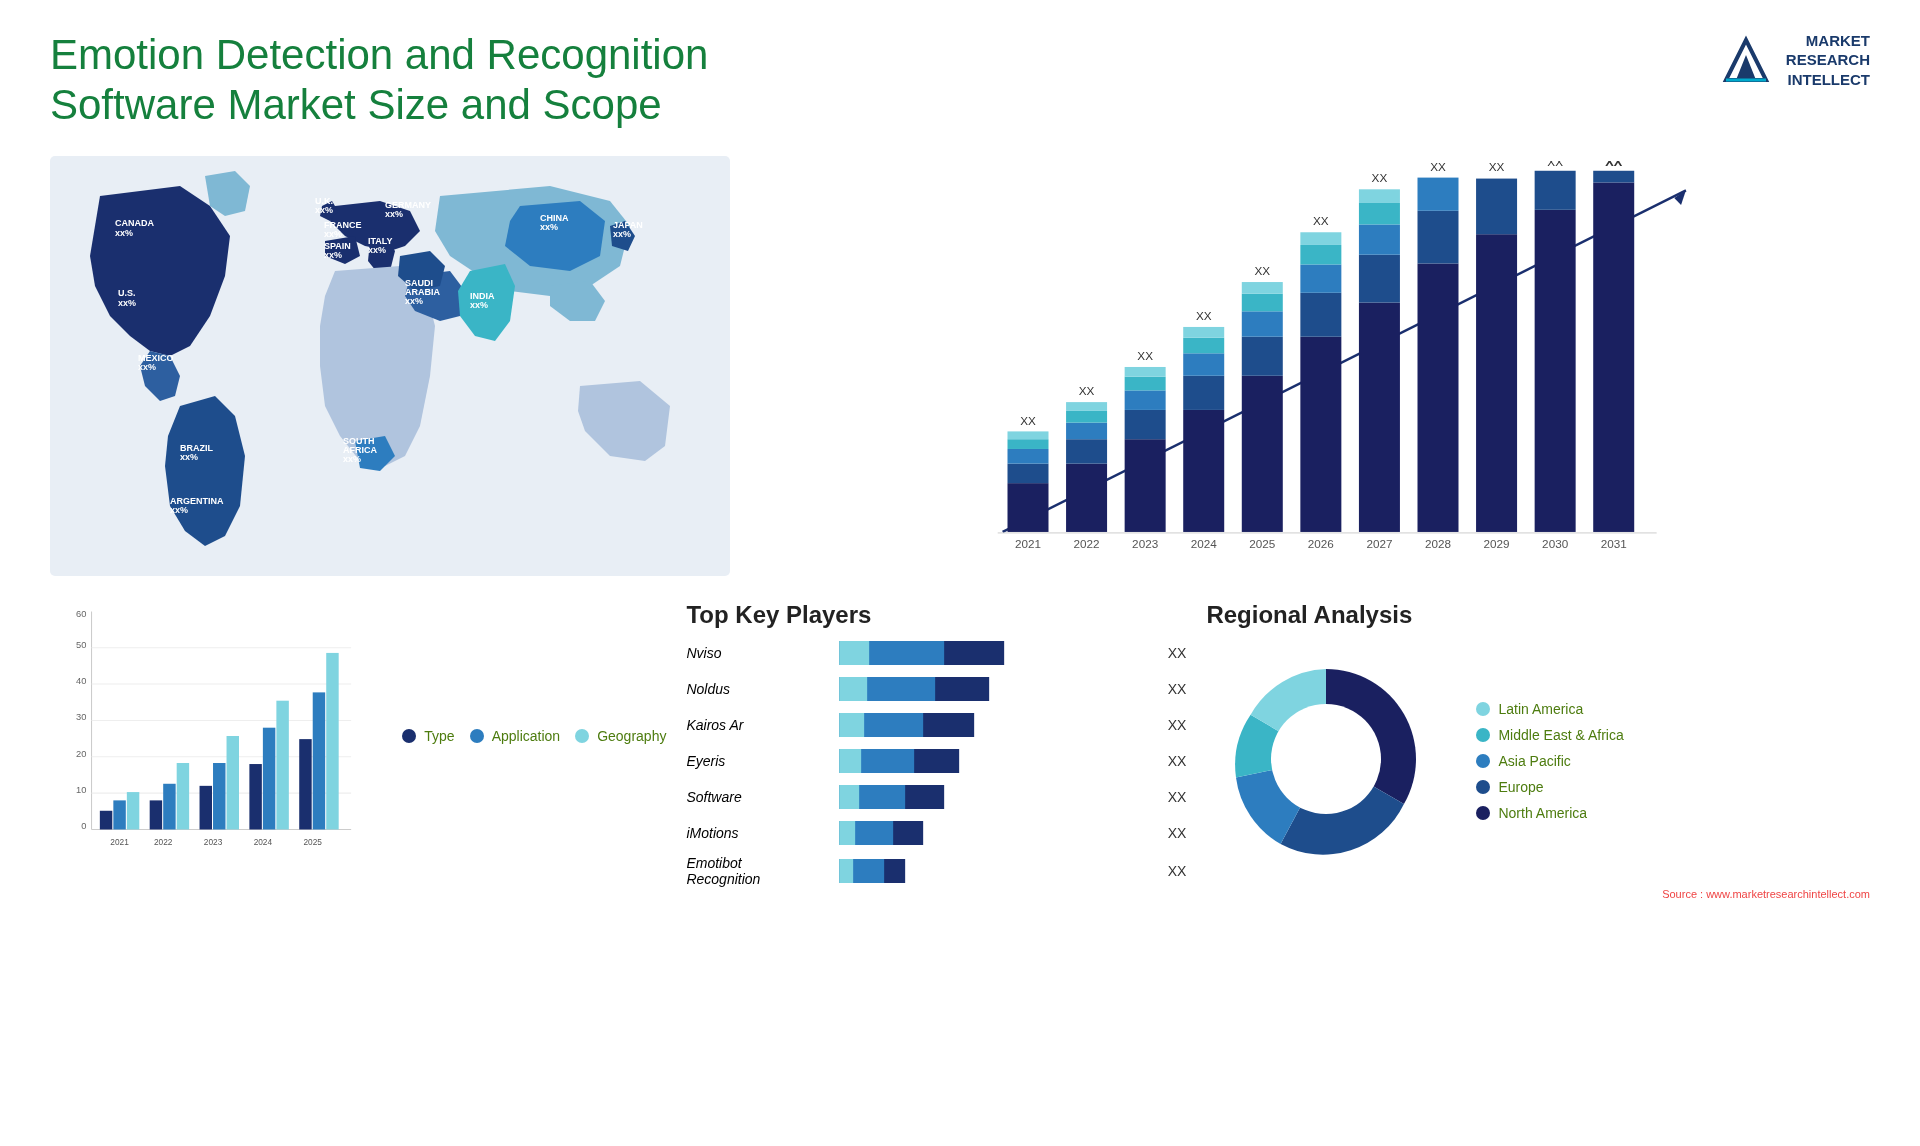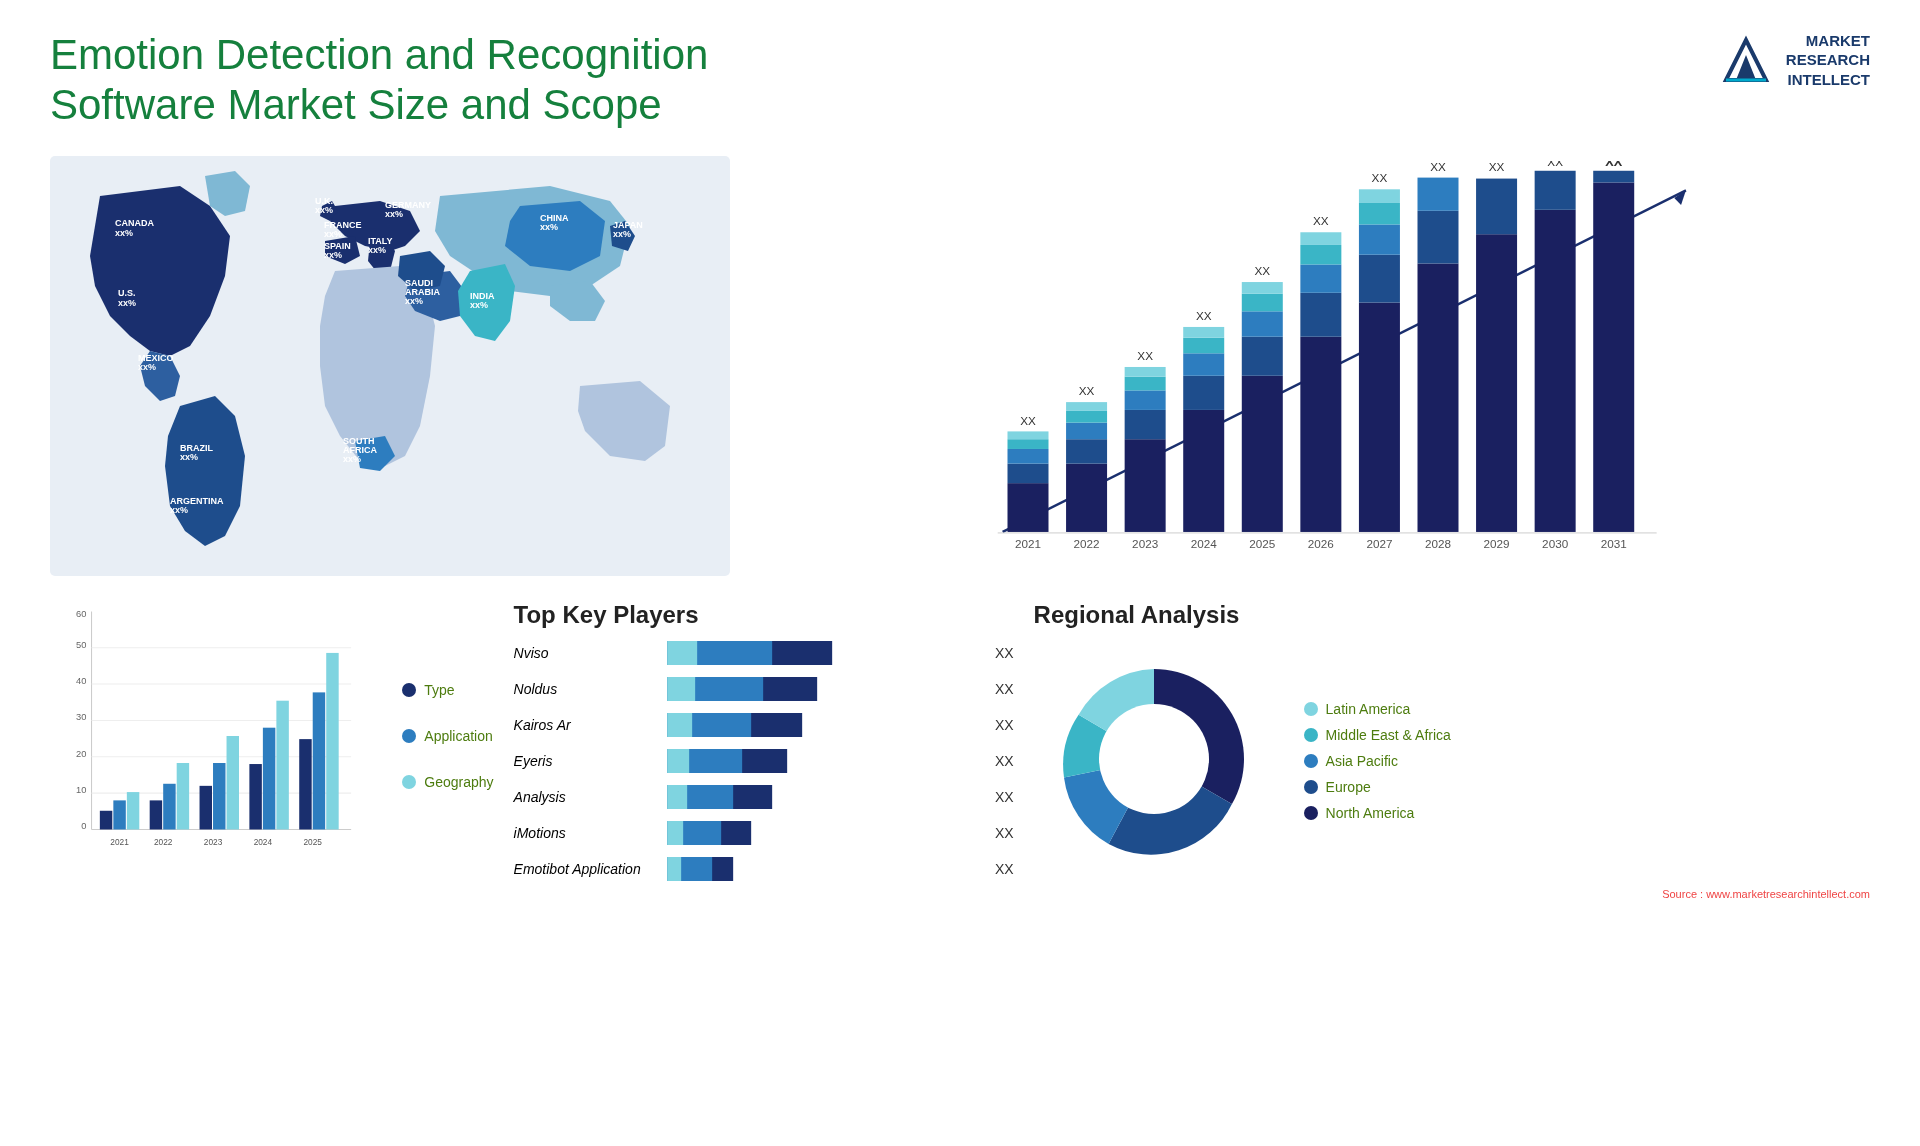--- a/index.html
+++ b/index.html
@@ -430,21 +430,21 @@
           <rect x="218" y="96" width="12" height="124" fill="#7fd4e0"></rect>
           <text x="205" y="235" text-anchor="middle" font-size="8" fill="#555">2024</text>
 
           <rect x="240" y="133" width="12" height="87" fill="#1a2f6e"></rect>
           <rect x="253" y="88" width="12" height="132" fill="#2d7dbf"></rect>
           <rect x="266" y="50" width="12" height="170" fill="#7fd4e0"></rect>
           <text x="253" y="235" text-anchor="middle" font-size="8" fill="#555">2025</text>
 
         </svg>
 
-        <div style="display:flex; flex-direction:column; justify-content:center; gap:30px; padding-left:10px;">
+        <div style="display:flex; justify-content:center; gap:15px; padding-left:10px;">
           <div class="legend-item">
             <div class="legend-dot" style="background:#1a2f6e;"></div>
             <span>Type</span>
           </div>
           <div class="legend-item">
             <div class="legend-dot" style="background:#2d7dbf;"></div>
             <span>Application</span>
           </div>
           <div class="legend-item">
             <div class="legend-dot" style="background:#7fd4e0;"></div>
@@ -500,21 +500,21 @@
             <svg viewBox="0 0 300 28" class="player-bar-svg">
               <rect x="0" y="2" width="120" height="24" fill="#1a2f6e"></rect>
               <rect x="0" y="2" width="75" height="24" fill="#2d7dbf"></rect>
               <rect x="0" y="2" width="22" height="24" fill="#7fd4e0"></rect>
             </svg>
           </div>
           <span class="player-xx">XX</span>
         </div>
 
         <div class="player-row">
-          <span class="player-name">Analysis</span>
+          <span class="player-name">Software</span>
           <div class="player-bar-container">
             <svg viewBox="0 0 300 28" class="player-bar-svg">
               <rect x="0" y="2" width="105" height="24" fill="#1a2f6e"></rect>
               <rect x="0" y="2" width="66" height="24" fill="#2d7dbf"></rect>
               <rect x="0" y="2" width="20" height="24" fill="#7fd4e0"></rect>
             </svg>
           </div>
           <span class="player-xx">XX</span>
         </div>
 
@@ -524,21 +524,21 @@
             <svg viewBox="0 0 300 28" class="player-bar-svg">
               <rect x="0" y="2" width="84" height="24" fill="#1a2f6e"></rect>
               <rect x="0" y="2" width="54" height="24" fill="#2d7dbf"></rect>
               <rect x="0" y="2" width="16" height="24" fill="#7fd4e0"></rect>
             </svg>
           </div>
           <span class="player-xx">XX</span>
         </div>
 
         <div class="player-row">
-          <span class="player-name">Emotibot Application</span>
+          <span class="player-name">Emotibot Recognition</span>
           <div class="player-bar-container">
             <svg viewBox="0 0 300 28" class="player-bar-svg">
               <rect x="0" y="2" width="66" height="24" fill="#1a2f6e"></rect>
               <rect x="0" y="2" width="45" height="24" fill="#2d7dbf"></rect>
               <rect x="0" y="2" width="14" height="24" fill="#7fd4e0"></rect>
             </svg>
           </div>
           <span class="player-xx">XX</span>
         </div>
 

